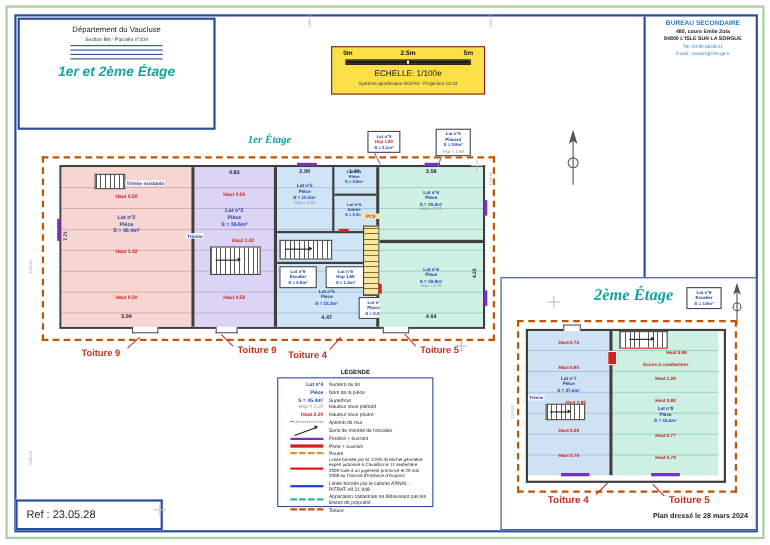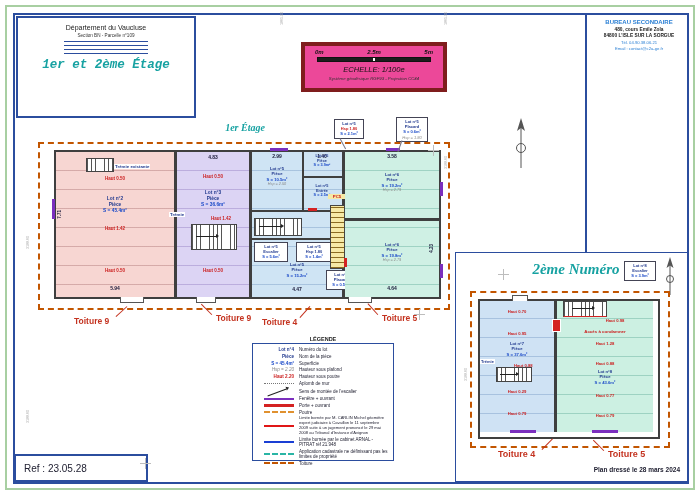--- a/index.html
+++ b/index.html
@@ -11,24 +11,24 @@
   .blue-frame{left:13px;top:13px;width:672px;height:467px;border:2px solid #2b4d9e;background:#fff;}
   .divider-v{left:585px;top:15px;width:2px;height:239px;background:#2b4d9e;}
   
   .title-box{left:16px;top:16px;width:176px;height:98px;border:2px solid #2b4d9e;text-align:center;background:#fff;}
   .tb-dept{font-size:7px;color:#222;margin-top:6px;}
   .tb-commune{font-size:9.5px;color:#111;margin-top:2px;letter-spacing:.3px;}
   .tb-section{font-size:4.6px;color:#333;margin-top:2px;}
   .tb-sep{width:84px;height:3px;border-top:1px solid #2b4d9e;border-bottom:1px solid #2b4d9e;margin:3px auto 2px auto;}
   .tb-title{font-family:"Liberation Serif",serif;font-variant:small-caps;font-weight:bold;
             font-size:16px;color:#2d5fa6;letter-spacing:1.5px;line-height:1.05;}
-  .tb-sub{font-family:Liberation Mono, monospace;font-style:italic;font-weight:bold;
+  .tb-sub{font-family:Liberation Sans, sans-serif;font-style:italic;font-weight:bold;
           font-size:12.5px;color:#17a2a2;margin-top:4px;}
   
-  .scale-box{left:301px;top:42px;width:138px;height:42px;border:4px solid #7f1d1d;background:#ec4899;font-style:italic;}
+  .scale-box{left:301px;top:42px;width:138px;height:42px;border:1px solid #7f1d1d;background:#fde047;}
   .sc-marks{display:flex;justify-content:space-between;padding:3px 10px 0 10px;font-size:6px;font-weight:bold;color:#111;}
   .sc-bar{height:3px;margin:2px 12px 0 12px;background:linear-gradient(90deg,#1c1c1c 0 49.2%,#ffffff 49.2% 50.8%,#1c1c1c 50.8%);border:.5px solid #111;}
   .sc-echelle{text-align:center;font-size:7.5px;color:#111;margin-top:3px;}
   .sc-geo{text-align:center;font-size:4.3px;color:#333;margin-top:2px;}
   
   .logo-panel{left:592px;top:16px;width:94px;text-align:center;}
   .logo-art{position:relative;width:78px;height:54px;margin:2px auto 0 auto;}
   .logo-para{position:absolute;left:6px;top:12px;width:64px;height:40px;background:#303038;transform:skewX(-16deg);box-shadow:3px 3px 0 #16161c;}
   .logo-acronym{position:absolute;left:4px;top:-4px;width:72px;font-size:19px;font-weight:bold;font-style:italic;color:#35a3e0;letter-spacing:3px;}
   .logo-wave{position:absolute;left:2px;top:20px;width:74px;height:12px;border-bottom:2.5px solid #35a3e0;border-radius:50%;}
@@ -341,21 +341,21 @@
   </div>
   <div class="lg-row">
     <div class="lg-sample">
         <div class="lnsamp" style="border-top:2.5px dashed #c25500;"></div>
       </div>
     <div class="lg-desc">Toiture</div>
   </div>
 </div>
 
 <div class="abs panel2">
-  <div class="floor-title abs" style="left:55px;top:8px;width:130px;font-size:15px;">2ème Numéro</div>
+  <div class="floor-title abs" style="left:55px;top:8px;width:130px;font-size:15px;">2ème Étage</div>
   <div class="callout" style="left:168px;top:8px;width:28px;">
     <div>Lot n°8</div>
     <div>Escalier</div>
     <div style="color:#1a49c8;">S = 3.9m²</div>
   </div>
   <div class="abs" style="left:206px;top:4px;">
     <svg width="16" height="40" viewBox="0 0 16 40">
       <line x1="8" y1="38" x2="8" y2="6" stroke="#555" stroke-width="1"></line>
       <polygon points="8,0 4.5,11 8,8.5 11.5,11" fill="#555"></polygon>
       <circle cx="8" cy="22" r="3.5" fill="none" stroke="#555" stroke-width="1"></circle>

